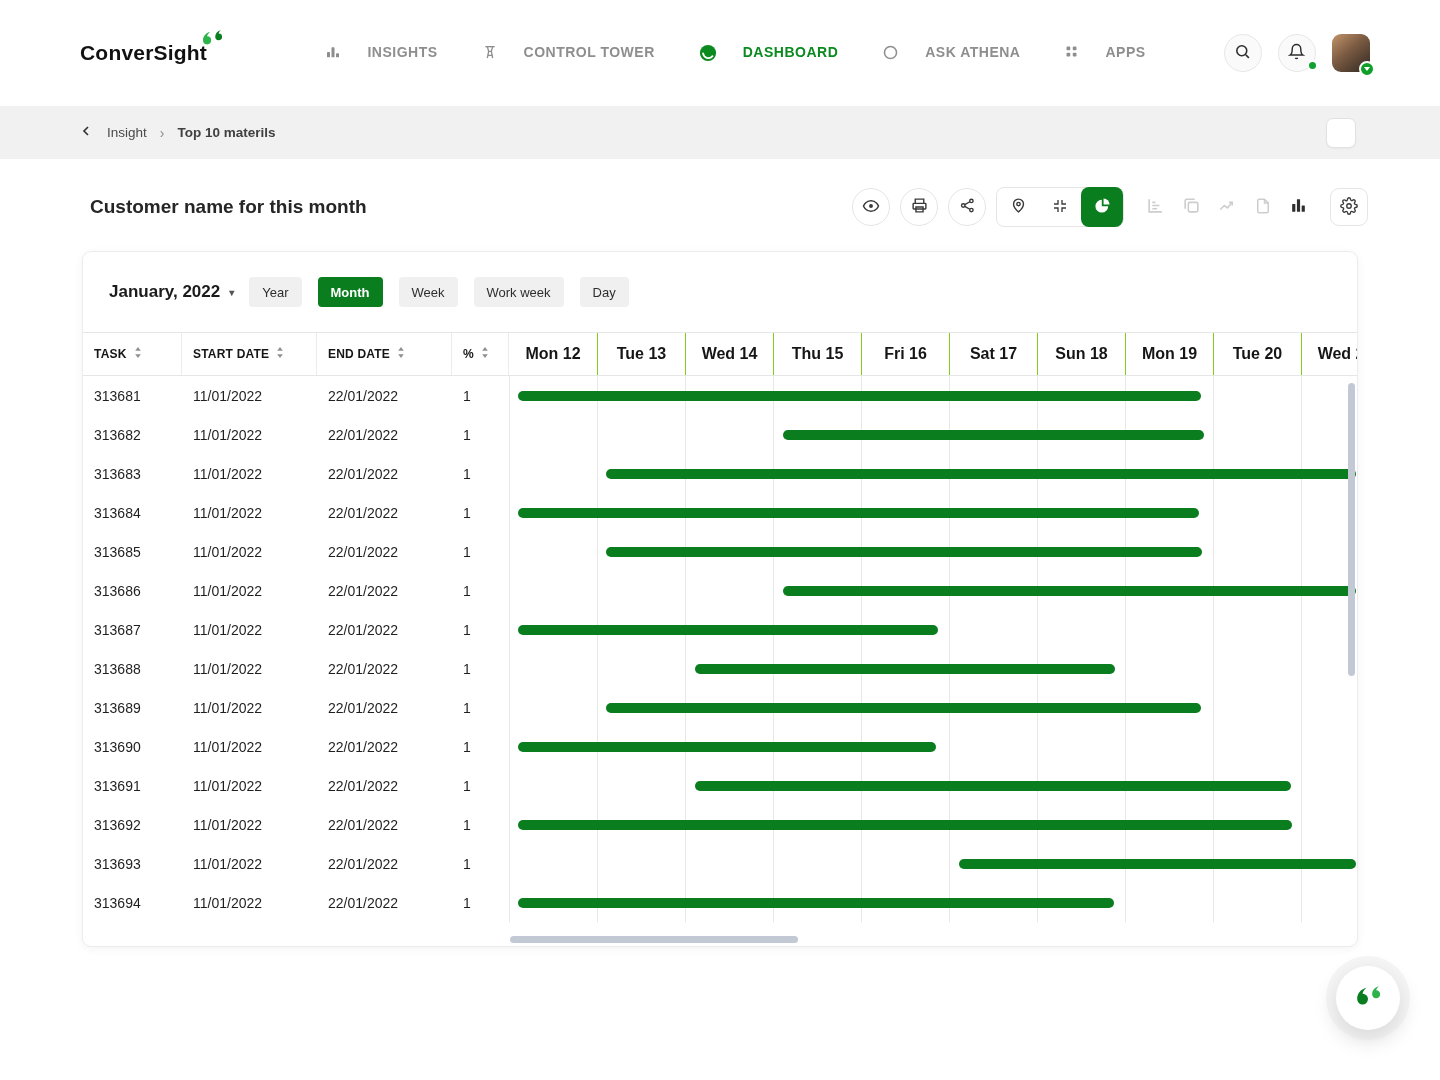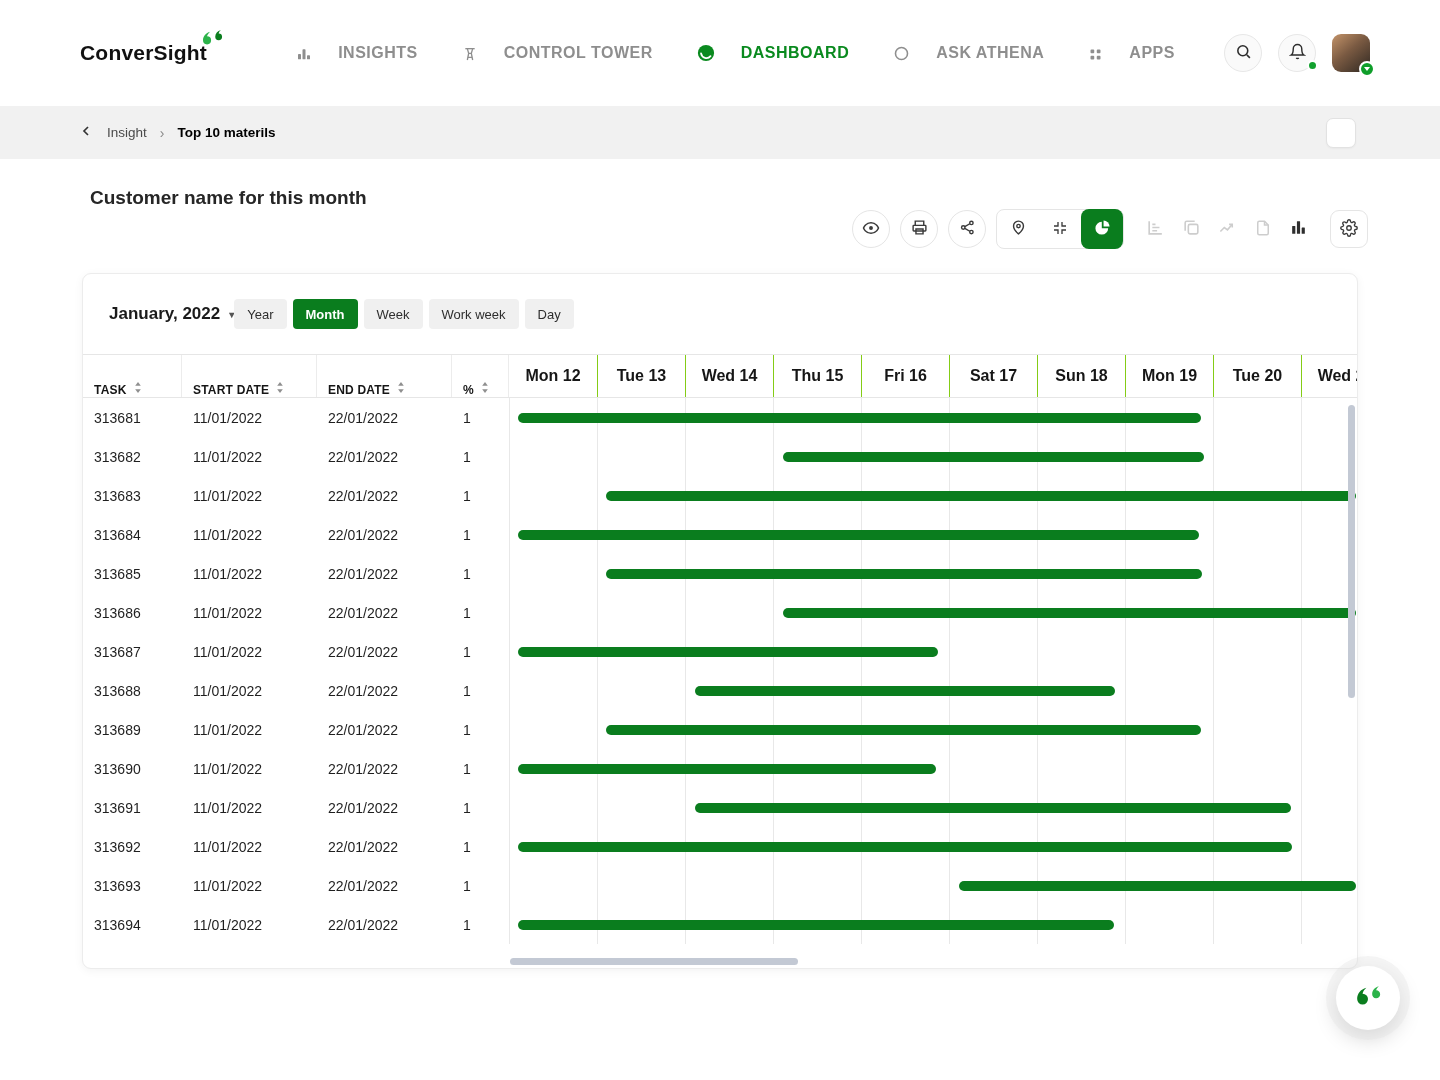--- a/index.html
+++ b/index.html
@@ -10,47 +10,47 @@
   }
   button { font-family: inherit; cursor:pointer; background:none; border:none; }
 
   
   .topbar { height:106px; display:flex; align-items:center; padding:0 70px 0 80px; background:#fff; }
   .logo { position:relative; display:flex; align-items:center; cursor:pointer; }
   .logo-text { font-size:21px; font-weight:700; color:#111; letter-spacing:.2px; }
   .logo-mark { position:absolute; right:-16px; top:-11px; }
 
   .main-nav { display:flex; gap:44px; margin:0 auto; padding-left:40px; }
-  .nav-item { display:flex; align-items:flex-end; gap:26px; font-size:16px; font-weight:700;
+  .nav-item { display:flex; align-items:flex-start; gap:26px; font-size:14px; font-weight:700;
               letter-spacing:.5px; color:#8e8e8e; }
   .nav-item svg { display:block; }
   .nav-item.active { color:#0a8a1f; }
 
   .topbar-right { display:flex; align-items:center; gap:16px; }
   .round-btn { width:38px; height:38px; border-radius:50%; border:1px solid #e7e7e7; background:#fafafa;
                display:flex; align-items:center; justify-content:center; color:#2d2d2d; position:relative; }
   .bell-dot { position:absolute; right:-3px; bottom:0; width:11px; height:11px; border-radius:50%;
               background:#12a12f; border:2px solid #fff; }
   .avatar { width:38px; height:38px; border-radius:9px; position:relative; cursor:pointer;
             background:linear-gradient(140deg,#c4946a 0%,#7a5a42 45%,#2f2822 100%); }
   .avatar-badge { position:absolute; right:-5px; bottom:-5px; width:16px; height:16px; border-radius:50%;
                   background:#0f9e2a; border:2px solid #fff; display:flex; align-items:center; justify-content:center; }
   .avatar-badge::after { content:""; width:0; height:0; border:3px solid transparent; border-top:4px solid #fff; margin-top:3px; }
 
   
   .crumb-bar { height:53px; background:#f1f1f1; display:flex; align-items:center; padding:0 84px 0 78px; gap:13px; }
   .crumb-back { color:#333; display:flex; align-items:center; }
   .crumb { font-size:13.5px; color:#4a4a4a; font-weight:500; cursor:pointer; }
-  .crumb.current { color:#000000; font-weight:600; cursor:default; }
+  .crumb.current { color:#404040; font-weight:600; cursor:default; }
   .crumb-sep { color:#8a8a8a; font-size:14px; }
   .crumb-action { margin-left:auto; width:30px; height:30px; border-radius:7px; background:#fff;
                   border:1px solid #e2e2e2; box-shadow:0 1px 2px rgba(0,0,0,.04); }
 
   
-  .title-row { display:flex; padding:28px 72px 0 90px;flex-direction:column; }
+  .title-row { display:flex; align-items:center; padding:28px 72px 0 90px; }
   .page-title { font-size:19px; font-weight:600; color:#262626; }
   .toolbar { margin-left:auto; display:flex; align-items:center; gap:10px; }
   .tb-btn { width:38px; height:38px; border:1px solid #e5e5e5; background:#fff;
             display:flex; align-items:center; justify-content:center; color:#3a3a3a; }
   .tb-btn.round { border-radius:50%; }
   .tb-btn.square { border-radius:9px; }
   .tb-group { display:flex; align-items:center; border:1px solid #e5e5e5; border-radius:8px; height:40px; background:#fff; }
   .tb-cell { width:42px; height:40px; display:flex; align-items:center; justify-content:center; color:#3a3a3a; }
   .tb-cell.active { background:var(--accent,#0A7D1E); color:#fff; border-radius:8px; }
   .tb-charttypes { display:flex; align-items:center; gap:17px; margin:0 12px; }
@@ -61,28 +61,28 @@
   .card { margin:24px 82px 0; width:1276px; height:696px; background:#fff; border:1px solid #ececec;
           border-radius:9px; box-shadow:0 2px 10px rgba(0,0,0,.05); position:relative; overflow:hidden; }
   .card-head { display:flex; align-items:center; height:80px; padding:0 26px; }
   .period-select { display:flex; align-items:center; gap:9px; font-size:17px; font-weight:700; color:#1b1b1b; }
   .caret { font-size:10px; color:#555; }
   .searchbox { margin-left:auto; width:277px; height:30px; background:#ececec; border-radius:4px;
                display:flex; align-items:center; padding:0 10px; gap:8px; color:#444; }
   .searchbox input { border:none; background:transparent; outline:none; font-size:13px; width:100%;
                      font-family:inherit; color:#333; }
   .searchbox input::placeholder { color:#555; }
-  .view-toggle { display:flex; gap:6px; }
+  .view-toggle { display:flex; gap:16px; margin-left:15px; }
   .view-toggle button { height:30px; padding:0 13px; background:#f0f0f0; border-radius:4px;
                         font-size:13px; color:#2e2e2e; }
   .view-toggle button.active { background:var(--accent,#0A7D1E); color:#fff; font-weight:600; }
 
   
   .g-head { display:flex; height:44px; border-top:1px solid #e6e6e6; border-bottom:1px solid #e6e6e6; }
-  .hcell { display:flex; align-items:flex-end; gap:7px; padding-left:11px; font-size:12px; font-weight:700;
+  .hcell { display:flex; align-items:center; gap:7px; padding-left:11px; font-size:12px; font-weight:700;
            color:#161616; letter-spacing:.2px; border-right:1px solid #ececec; cursor:pointer; }
   .c-task { width:99px; flex:0 0 99px; }
   .c-start { width:135px; flex:0 0 135px; }
   .c-end { width:135px; flex:0 0 135px; }
   .c-pct { width:57px; flex:0 0 57px; }
   .day-heads { flex:1; display:flex; overflow:hidden; }
   .day-head { width:88px; flex:0 0 88px; display:flex; align-items:center; justify-content:center;
               font-size:16px; font-weight:700; color:#161616; }
   .day-head + .day-head { border-left:1px solid #84cc16; }
 

